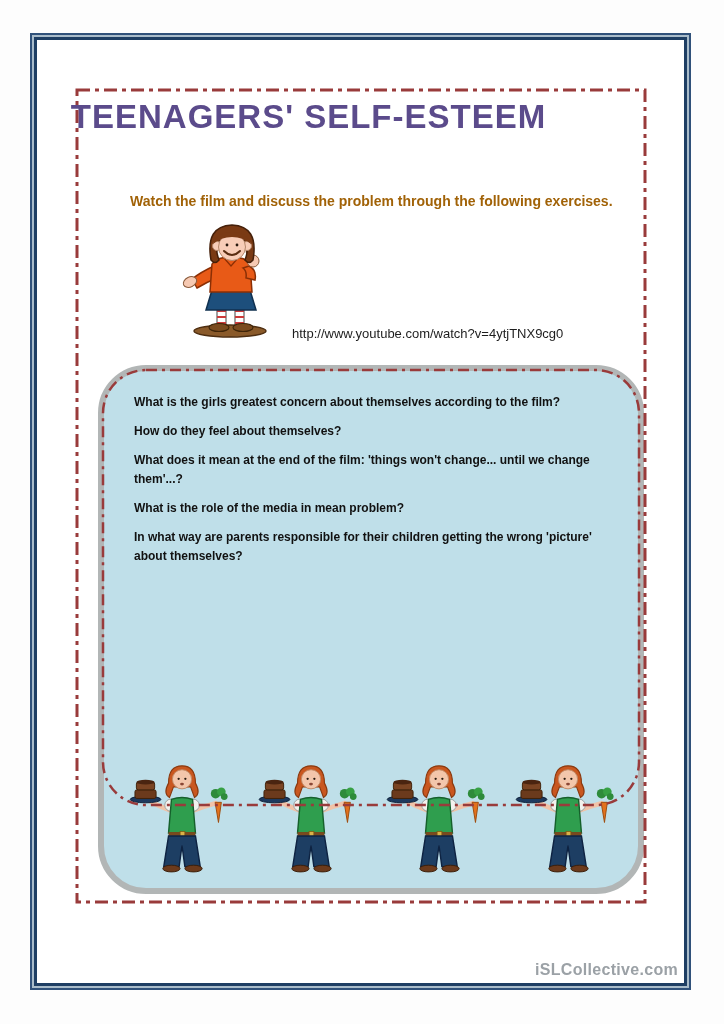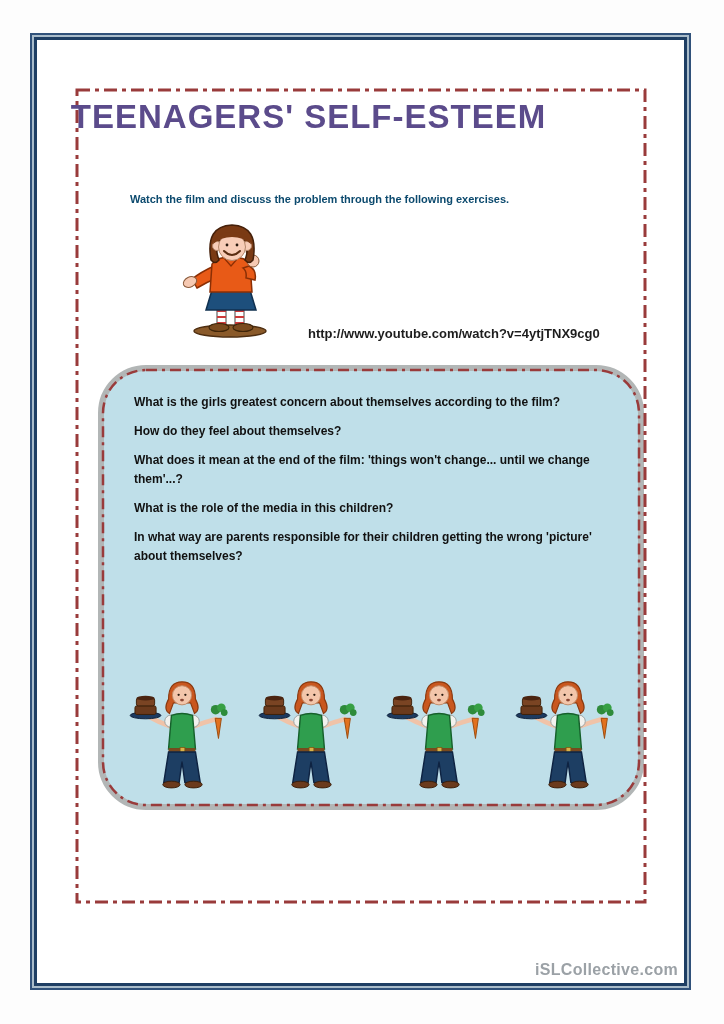--- a/index.html
+++ b/index.html
@@ -41,50 +41,49 @@
     font-weight: bold;
     letter-spacing: 1px;
     color: #5b4b8b;
     z-index: 2;
     font-family: "Liberation Sans", sans-serif;
   }
 
   .instruction {
     position: absolute;
     left: 130px; top: 193px;
-    font-size: 11px;
-    font-weight: bold;
-    color: #0c4a6e;
+    font-size: 14px;
+    font-weight: bold;
+    color: #a16207;
     white-space: nowrap;
     z-index: 2;
     text-align: right;
   }
 
   .girl-clipart {
     position: absolute;
     left: 178px; top: 220px;
     width: 112px; height: 120px;
     z-index: 2;
   }
 
   .video-url {
     position: absolute;
     left: 292px; top: 326px;
     font-size: 13px;
-    font-weight: bold;
+    font-weight: normal;
     color: #1d1d1d;
     text-decoration: none;
     z-index: 3;
-    margin-left: 16px;
   }
 
   .questions-box {
     position: absolute;
     left: 98px; top: 365px;
-    width: 546px; height: 445px;
+    width: 546px; height: 529px;
     background: #bfdfe9;
     border: 6px solid #b2b6b6;
     border-radius: 48px;
     z-index: 1;
   }
 
   .questions-list {
     position: absolute;
     left: 0; top: 0; right: 0;
     padding: 22px 14px 0 30px;
@@ -210,21 +209,21 @@
   <use href="#girl-fig"></use>
 </svg>
 
 <a class="video-url" href="#">http://www.youtube.com/watch?v=4ytjTNX9cg0</a>
 
 <div class="questions-box">
   <div class="questions-list">
     <p>What is the girls greatest concern about themselves according to the film?</p>
     <p>How do they feel about themselves?</p>
     <p>What does it mean at the end of the film: 'things won't change... until we change them'...?</p>
-    <p>What is the role of the media in this children?</p>
+    <p>What is the role of the media in mean problem?</p>
     <p>In what way are parents responsible for their children getting the wrong 'picture' about themselves?</p>
   </div>
   <div class="women-row">
     <svg class="woman-clipart" viewBox="0 0 110 125">
         <use href="#woman-fig"></use>
       </svg>
     <svg class="woman-clipart" viewBox="0 0 110 125">
         <use href="#woman-fig"></use>
       </svg>
     <svg class="woman-clipart" viewBox="0 0 110 125">

